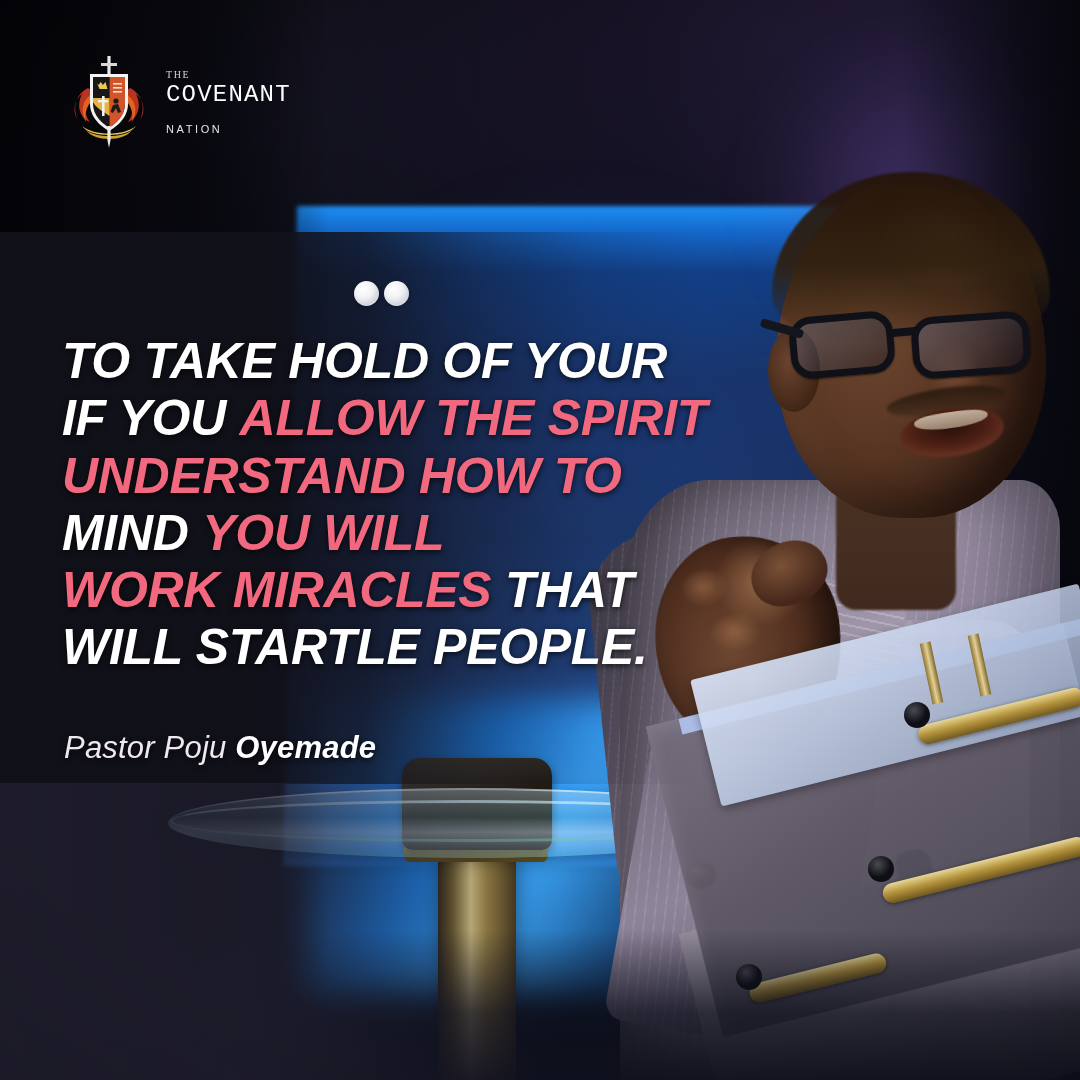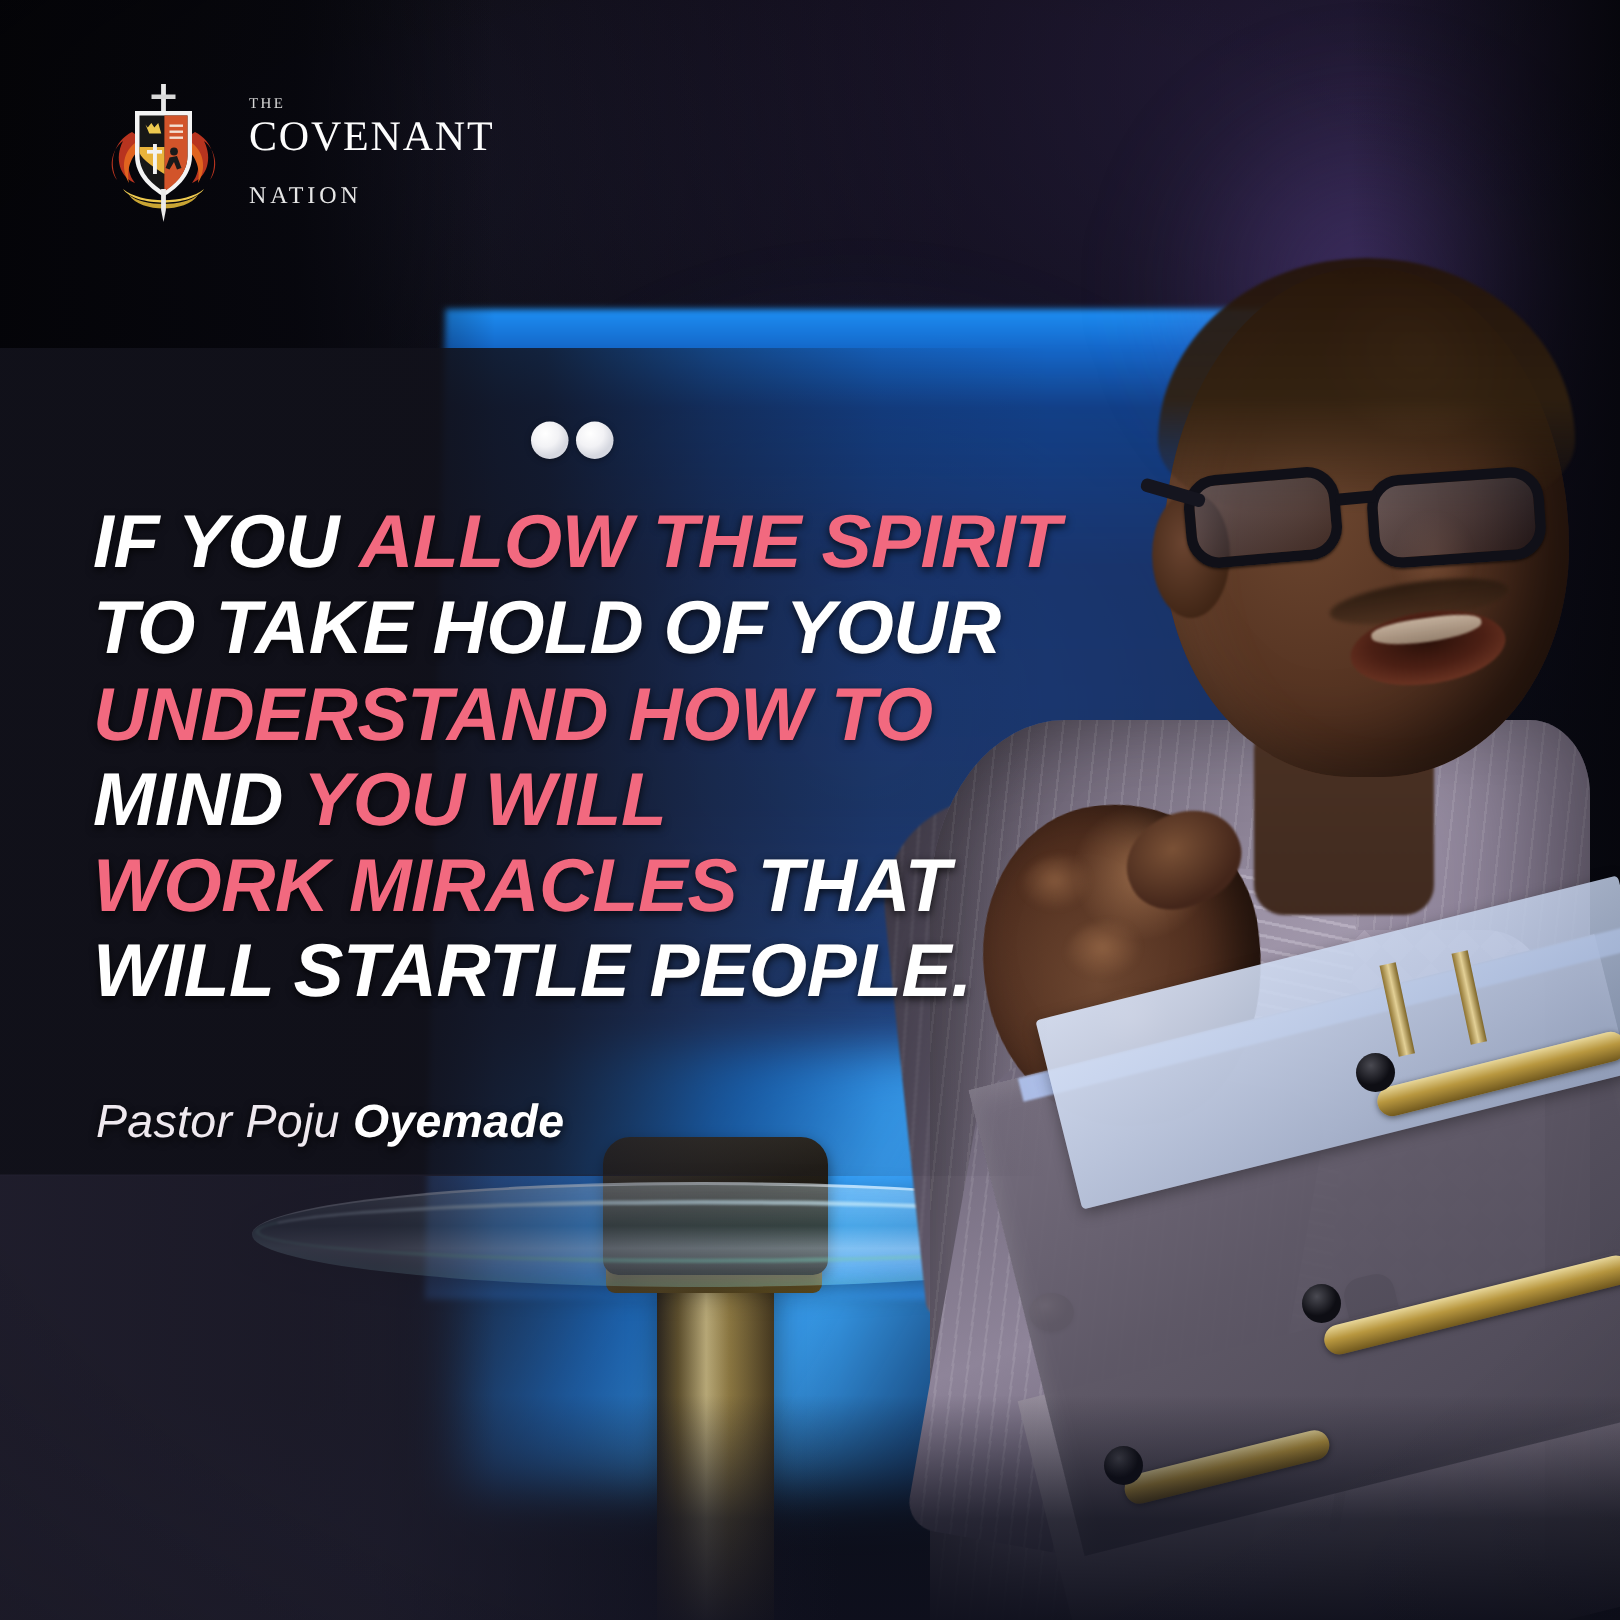--- a/index.html
+++ b/index.html
@@ -303,22 +303,22 @@
     position:absolute;inset:0;pointer-events:none;
     background:radial-gradient(110% 95% at 50% 50%, rgba(0,0,0,0) 52%, rgba(0,0,0,.38) 100%);
   }
 
   
   .logo{position:absolute;left:66px;top:54px;display:flex;align-items:center;gap:14px;}
   .crest{position:relative;width:86px;height:96px;}
   .crest svg{display:block;}
   .logo-text{color:#f2f2f2;line-height:1;}
   .logo-the{font-family:"Liberation Serif",serif;font-size:10px;letter-spacing:1.6px;color:#d8d8d8;margin-bottom:3px;}
-  .logo-main{font-family:Liberation Serif, serif;font-size:28px;letter-spacing:1.2px;color:#fdfdfd;}
-  .logo-sub{font-family:Liberation Serif, serif;font-size:16px;letter-spacing:2.6px;color:#e6e6e6;margin-top:17px;}
+  .logo-main{font-family:Liberation Mono, monospace;font-size:24px;letter-spacing:1.2px;color:#fdfdfd;}
+  .logo-sub{font-family:Liberation Sans, sans-serif;font-size:11px;letter-spacing:2.6px;color:#e6e6e6;margin-top:17px;}
 
   
   .dots{position:absolute;left:354px;top:281px;display:flex;gap:5px;}
   .dot{width:25px;height:25px;border-radius:50%;
     background:radial-gradient(60% 60% at 38% 32%, #ffffff 0%, #f2f2f5 60%, #d6d8e0 100%);
     box-shadow:0 1px 4px rgba(0,0,0,.35);}
 
   
   .quote{
     position:absolute;left:62px;top:333px;width:640px;
@@ -461,22 +461,22 @@
       <div class="logo-sub">NATION</div>
     </div>
   </div>
 
   <div class="dots">
     <div class="dot"></div>
     <div class="dot"></div>
   </div>
 
   <div class="quote" id="quote">
+      <span class="ln"><span>TO TAKE HOLD OF YOUR</span></span>
       <span class="ln"><span>IF YOU </span><span class="hl">ALLOW THE SPIRIT</span></span>
-      <span class="ln"><span>TO TAKE HOLD OF YOUR</span></span>
       <span class="ln"><span class="hl">UNDERSTAND HOW TO</span></span>
       <span class="ln"><span>MIND </span><span class="hl">YOU WILL</span></span>
       <span class="ln"><span class="hl">WORK MIRACLES</span><span> THAT</span></span>
       <span class="ln"><span>WILL STARTLE PEOPLE.</span></span>
     </div>
 
   <div class="attrib"><span>Pastor Poju </span><b>Oyemade</b></div>
 
   <div class="footer">
   </div>

